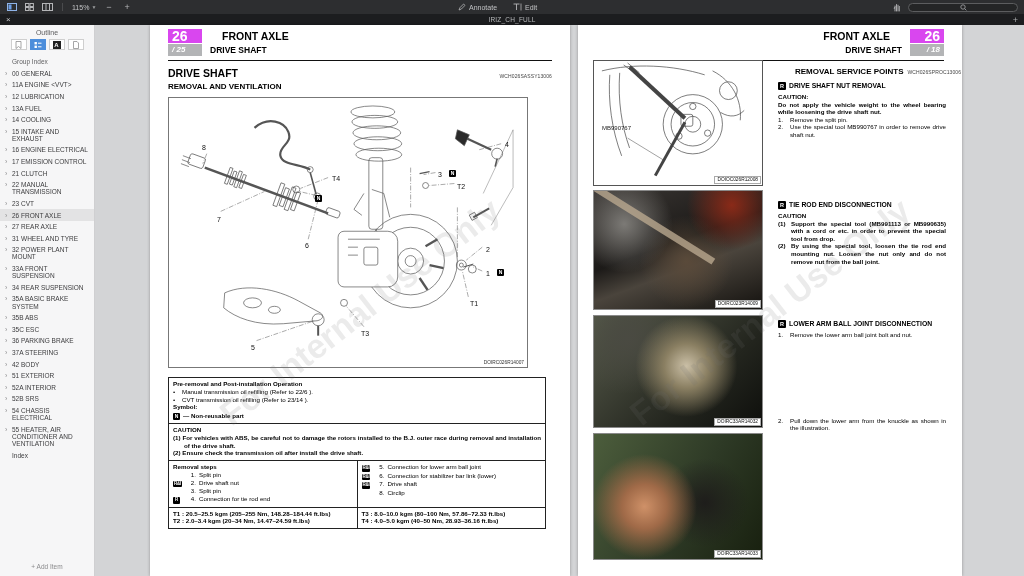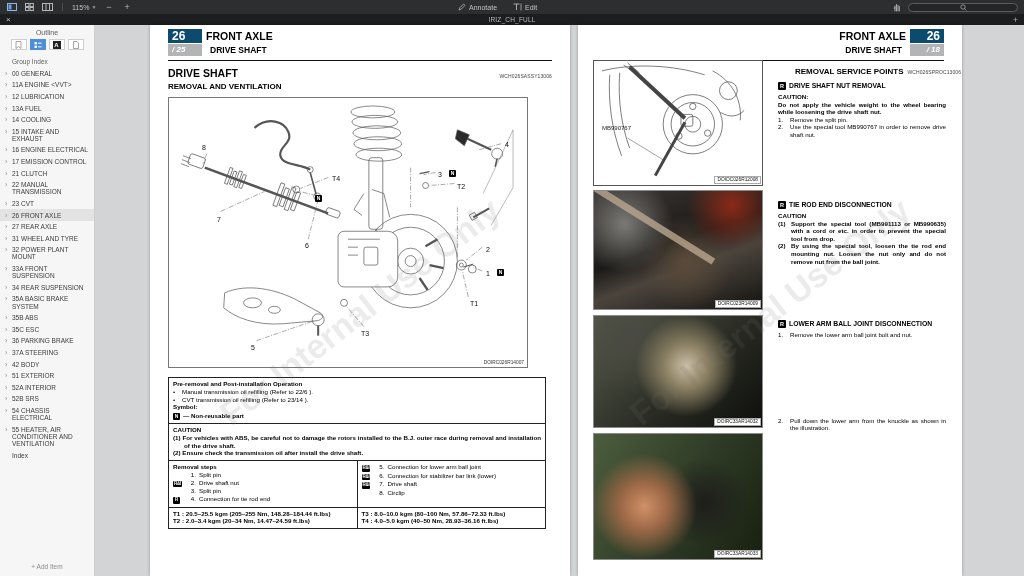--- a/index.html
+++ b/index.html
@@ -48,27 +48,27 @@
   .page{position:absolute;top:0;background:#fff;box-shadow:0 0 3px rgba(0,0,0,.3);}
   .page-left{left:55px;width:420px;height:551px;}
   .page-right{left:483px;width:384px;height:551px;}
   .wm{position:absolute;left:50%;top:52%;transform:translate(-50%,-50%) rotate(-38deg);
     font-size:34px;font-weight:bold;color:rgba(110,110,110,.14);white-space:nowrap;
     pointer-events:none;z-index:6;}
   
   .ph{position:absolute;left:18px;right:18px;top:3px;font-weight:bold;color:#000;}
   .ph-row{display:flex;align-items:center;height:15px;}
   .ph-row2{display:flex;align-items:center;height:13px;}
-  .chapbox{background:#0c4a6e;color:#fff;font-size:12px;width:34px;height:14px;line-height:14px;
+  .chapbox{background:#d946ef;color:#fff;font-size:14px;width:34px;height:14px;line-height:14px;
     padding-left:4px;flex:none;}
   .chapbox.rt{text-align:right;padding-right:4px;padding-left:0;}
   .pagebox{background:#b3b4b6;color:#fff;font-size:8px;font-style:italic;width:34px;height:12px;
     line-height:12px;padding-left:4px;flex:none;}
   .pagebox.rt{text-align:right;padding-right:4px;padding-left:0;}
-  .ph-title{font-size:10.5px;margin:0 4px;}
+  .ph-title{font-size:10.5px;margin:0 20px;}
   .ph-sub{font-size:8.5px;margin:0 8px;}
   .sp{flex:1;}
   .ph-rule{border-top:1px solid #111;margin-top:4px;}
   
   .lp-heading{position:absolute;left:18px;right:18px;top:42px;display:flex;
     justify-content:space-between;align-items:flex-end;}
   .h1{font-size:10.5px;font-weight:bold;}
   .code{font-size:5px;color:#444;letter-spacing:.1px;}
   .lp-sub{position:absolute;left:18px;top:57px;font-size:8px;font-weight:bold;}
   .diagram{position:absolute;left:18px;top:72px;width:360px;height:271px;

